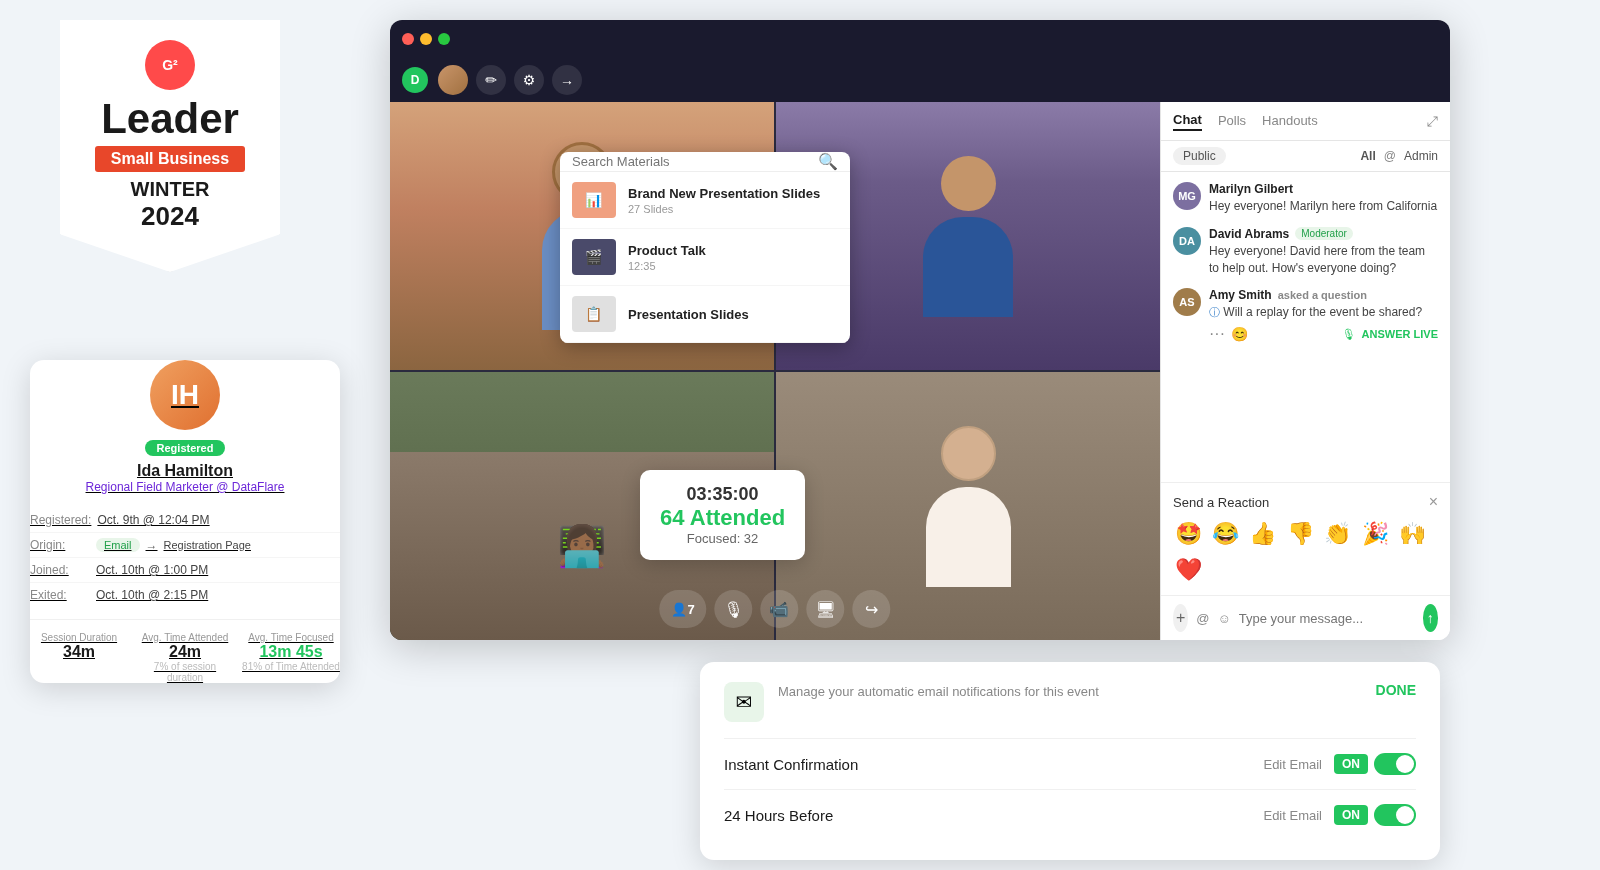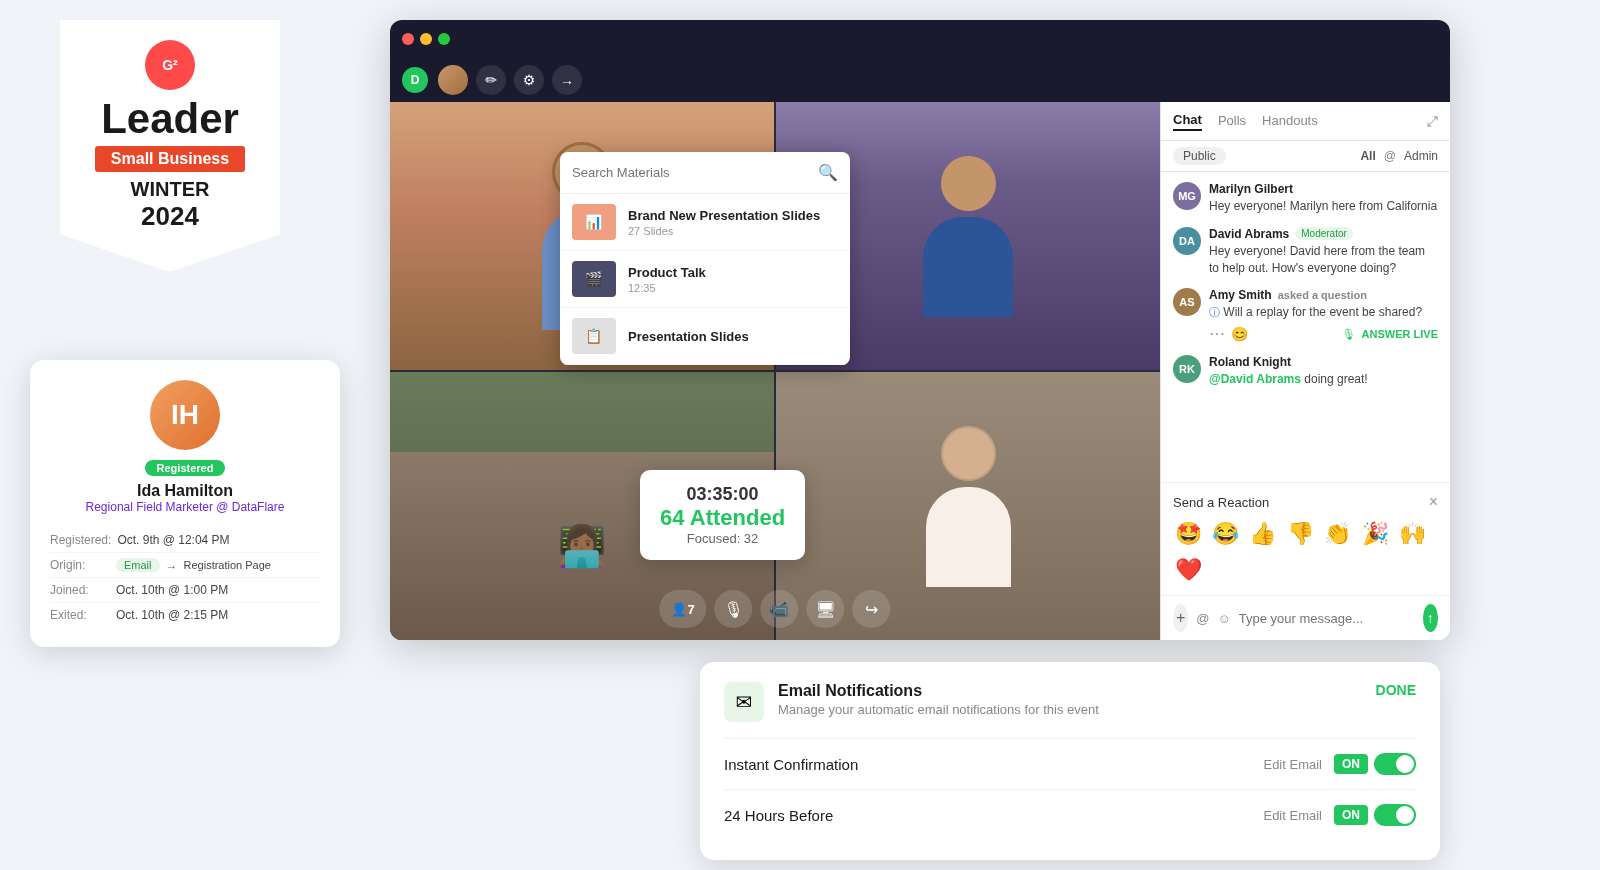--- a/index.html
+++ b/index.html
@@ -186,21 +186,21 @@
       top: 50px;
       left: 170px;
       width: 290px;
       background: white;
       border-radius: 8px;
       box-shadow: 0 4px 20px rgba(0,0,0,0.3);
       overflow: hidden;
       z-index: 5;
     }
     .materials-search {
-      padding: 11px 12px;
+      padding: 0 12px;
       border-bottom: 1px solid #eee;
       display: flex;
     }
     .materials-search input {
       border: none; outline: none; font-size: 13px; flex: 1; color: #888;
     }
     .material-item {
       display: flex;
       align-items: center;
       padding: 10px 12px;
@@ -404,22 +404,22 @@
 
     
     .profile-card {
       position: absolute;
       top: 360px;
       left: 30px;
       width: 310px;
       background: white;
       border-radius: 14px;
       box-shadow: 0 6px 30px rgba(0,0,0,0.15);
-      padding: 20px;
       z-index: 15;
+      text-decoration: underline;
     }
     .profile-avatar-container {
       text-align: center;
       margin-bottom: 10px;
     }
     .profile-avatar {
       width: 70px; height: 70px; border-radius: 50%;
       background: linear-gradient(135deg, #f0a060, #e07030);
       margin: 0 auto 8px;
       display: flex; align-items: center; justify-content: center;
@@ -691,30 +691,20 @@
             <div class="chat-reply-actions">
               <span style="color:#888;font-size:16px;">···</span>
               <span style="color:#888;font-size:14px;">😊</span>
               <span style="flex:1;"></span>
               <span style="color:#22c55e;font-size:11px;">🎙</span>
               <span class="answer-live">ANSWER LIVE</span>
             </div>
           </div>
         </div>
 
-        <div class="chat-message">
-          <div class="chat-avatar chat-av-4">RK</div>
-          <div class="chat-msg-content">
-            <div class="chat-msg-name">Roland Knight</div>
-            <div class="chat-msg-text">
-              <span class="mention-link">@David Abrams</span>
-              <span>doing great!</span>
-            </div>
-          </div>
-        </div>
       </div>
 
       <div class="reaction-popup">
         <div class="reaction-header">
           <span>Send a Reaction</span>
           <span class="reaction-close">×</span>
         </div>
         <div class="reaction-emojis">
           <button class="emoji-btn">🤩</button>
           <button class="emoji-btn">😂</button>
@@ -760,27 +750,42 @@
     <div class="profile-row">
       <span class="profile-label">Joined:</span>
       <span>Oct. 10th @ 1:00 PM</span>
     </div>
     <div class="profile-row">
       <span class="profile-label">Exited:</span>
       <span>Oct. 10th @ 2:15 PM</span>
     </div>
   </div>
 
+  <div class="profile-stats">
+    <div class="stat-item">
+      <div class="stat-label">Session Duration</div>
+      <div class="stat-value">34m</div>
+    </div>
+    <div class="stat-item">
+      <div class="stat-label">Avg. Time Attended</div>
+      <div class="stat-value">24m</div>
+      <div class="stat-sub">7% of session duration</div>
+    </div>
+    <div class="stat-item">
+      <div class="stat-label">Avg. Time Focused</div>
+      <div class="stat-value stat-value-green">13m 45s</div>
+      <div class="stat-sub">81% of Time Attended</div>
+    </div>
+  </div>
 </div>
 
 <div class="email-panel">
   <div class="email-header">
     <div class="email-icon">✉</div>
     <div>
-      <div class="email-title">Email Notifications</div>
       <div class="email-subtitle">Manage your automatic email notifications for this event</div>
     </div>
     <button class="done-btn">DONE</button>
   </div>
 
   <div class="email-row">
     <span class="email-row-name">Instant Confirmation</span>
     <button class="edit-email-btn">Edit Email</button>
     <div class="toggle-switch">
       <span class="toggle-label">ON</span>

